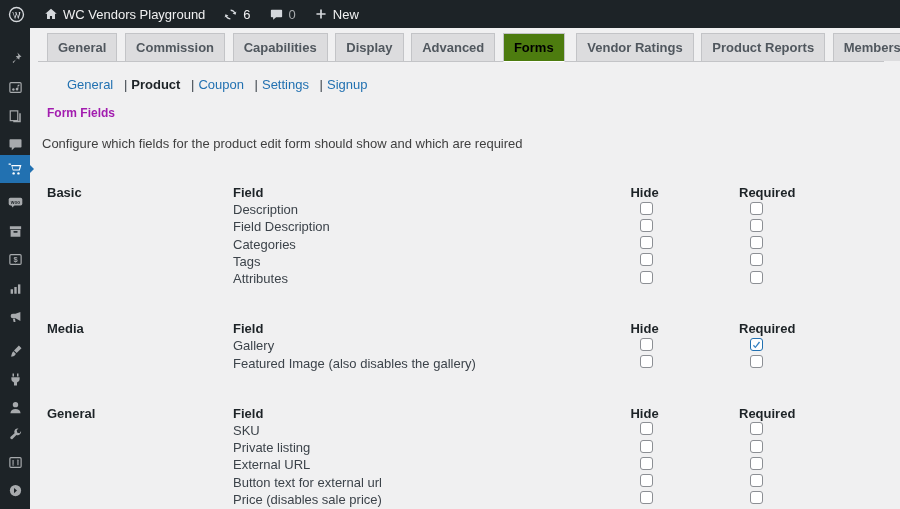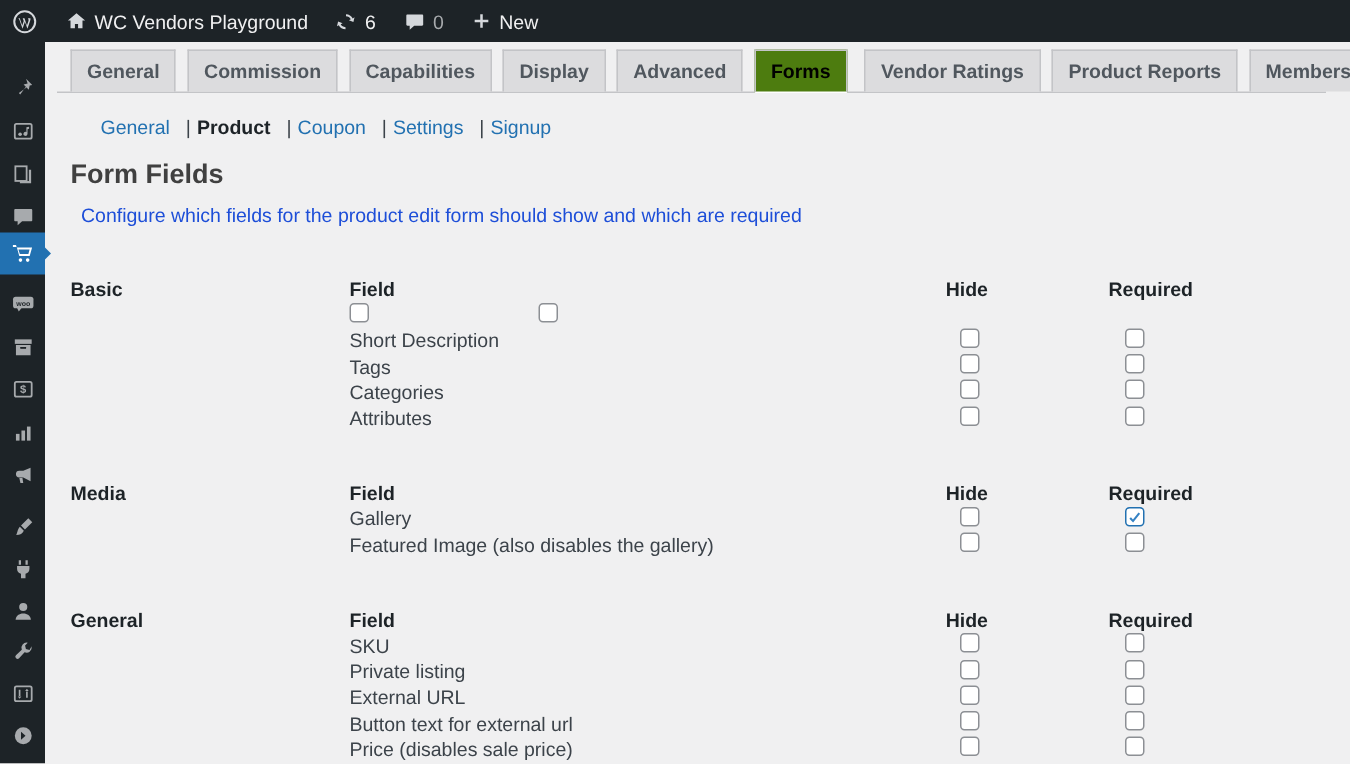--- a/index.html
+++ b/index.html
@@ -66,22 +66,22 @@
     color:#000;
     font-weight:700;
     margin-right:8px;
   }
   
   .subnav { position:absolute; top:49px; left:17px;margin-left:20px; }
   .subnav a { color:#2271b1; text-decoration:none; cursor:pointer; }
   .subnav .sep { color:#3c434a; margin:0 4px 0 7px; }
   .subnav .current { color:#1d2327; font-weight:bold; }
   
-  .page-title { position:absolute; top:78px; left:17px; font-size:18px; font-weight:bold; color:#404040; }
-  .page-desc  { position:absolute; top:108px; left:24px; color:#1d4ed8; }
+  .page-title { position:absolute; top:78px; left:17px; font-size:12px; font-weight:bold; color:#a21caf; }
+  .page-desc  { position:absolute; top:108px; left:12px; color:#404040; }
   
   .sections { position:absolute; top:156px; left:17px; width:746px; }
   .section { display:flex; margin-bottom:33px; }
   .section-label { width:186px; font-weight:bold; color:#1d2327; line-height:17.2px; }
   .ftable { width:560px; }
   .frow { display:flex; align-items:center; height:17.2px;gap:47px; }
   .f-name { width:450px; color:#3c434a; }
   .f-hide { width:79px; }
   .f-req  { width:54px; }
   .fhead .f-name, .fhead .f-hide, .fhead .f-req { font-weight:bold; color:#1d2327; }
@@ -301,35 +301,36 @@
 
     <div class="section">
       <div class="section-label">Basic</div>
       <div class="ftable">
         <div class="frow fhead">
           <span class="f-name">Field</span>
           <span class="f-hide">Hide</span>
           <span class="f-req">Required</span>
         </div>
         <div class="frow">
-          <span class="f-hide"><span class="cb"></span></span>
-          <span class="f-req"><span class="cb"></span></span>
-        </div>
-        <div class="frow">
-          <span class="f-name">Short Description</span>
+          <span class="f-name">Description</span>
+          <span class="f-hide"><span class="cb"></span></span>
+          <span class="f-req"><span class="cb"></span></span>
+        </div>
+        <div class="frow">
+          <span class="f-name">Field Description</span>
+          <span class="f-hide"><span class="cb"></span></span>
+          <span class="f-req"><span class="cb"></span></span>
+        </div>
+        <div class="frow">
+          <span class="f-name">Categories</span>
           <span class="f-hide"><span class="cb"></span></span>
           <span class="f-req"><span class="cb"></span></span>
         </div>
         <div class="frow">
           <span class="f-name">Tags</span>
-          <span class="f-hide"><span class="cb"></span></span>
-          <span class="f-req"><span class="cb"></span></span>
-        </div>
-        <div class="frow">
-          <span class="f-name">Categories</span>
           <span class="f-hide"><span class="cb"></span></span>
           <span class="f-req"><span class="cb"></span></span>
         </div>
         <div class="frow">
           <span class="f-name">Attributes</span>
           <span class="f-hide"><span class="cb"></span></span>
           <span class="f-req"><span class="cb"></span></span>
         </div>
       </div>
     </div>

